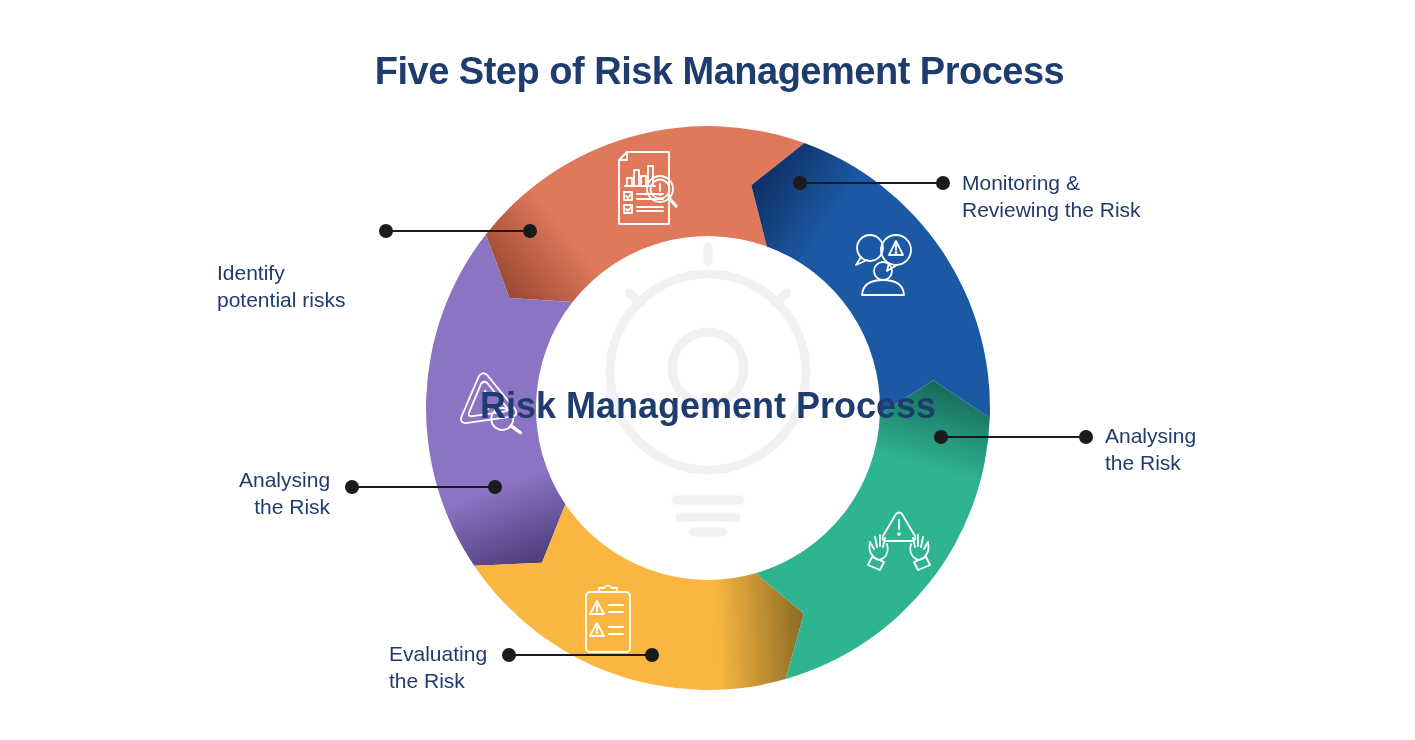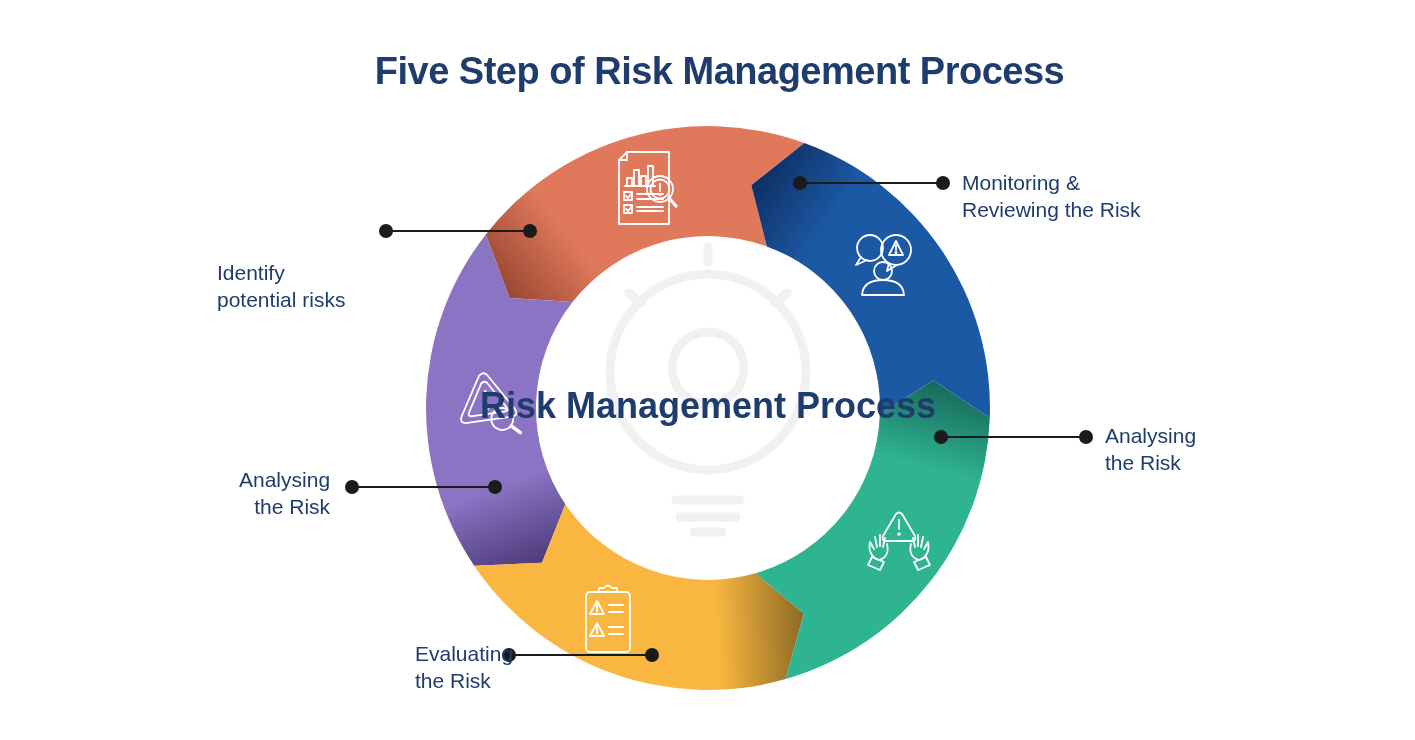--- a/index.html
+++ b/index.html
@@ -24,21 +24,21 @@
     text-align:right;font-size:36px;line-height:51px;font-weight:700;color:var(--navy);
     white-space:nowrap;
   }
   .step-label{
     position:absolute;font-size:21px;line-height:27px;font-weight:400;color:var(--navy);
     white-space:nowrap;
   }
   .step-label span{display:block;}
   #label-identify{left:217px;top:215px;margin-top:44px;}
   #label-analysing{left:239px;top:466px;text-align:right;}
-  #label-evaluating{left:389px;top:640px;margin-left:26px;}
+  #label-evaluating{left:389px;top:640px;}
   #label-treating{left:1105px;top:422px;}
   #label-monitoring{left:962px;top:169px;}
   .icon{stroke:var(--icon);fill:none;stroke-width:1.8;stroke-linecap:round;stroke-linejoin:round;}
   .icon .dot{fill:var(--icon);stroke:none;}
   .icon .thick{stroke-width:3.4;}
   #watermark{stroke:var(--watermark);fill:none;stroke-width:9;stroke-linecap:round;}
 </style>
 </head>
 <body>
 

